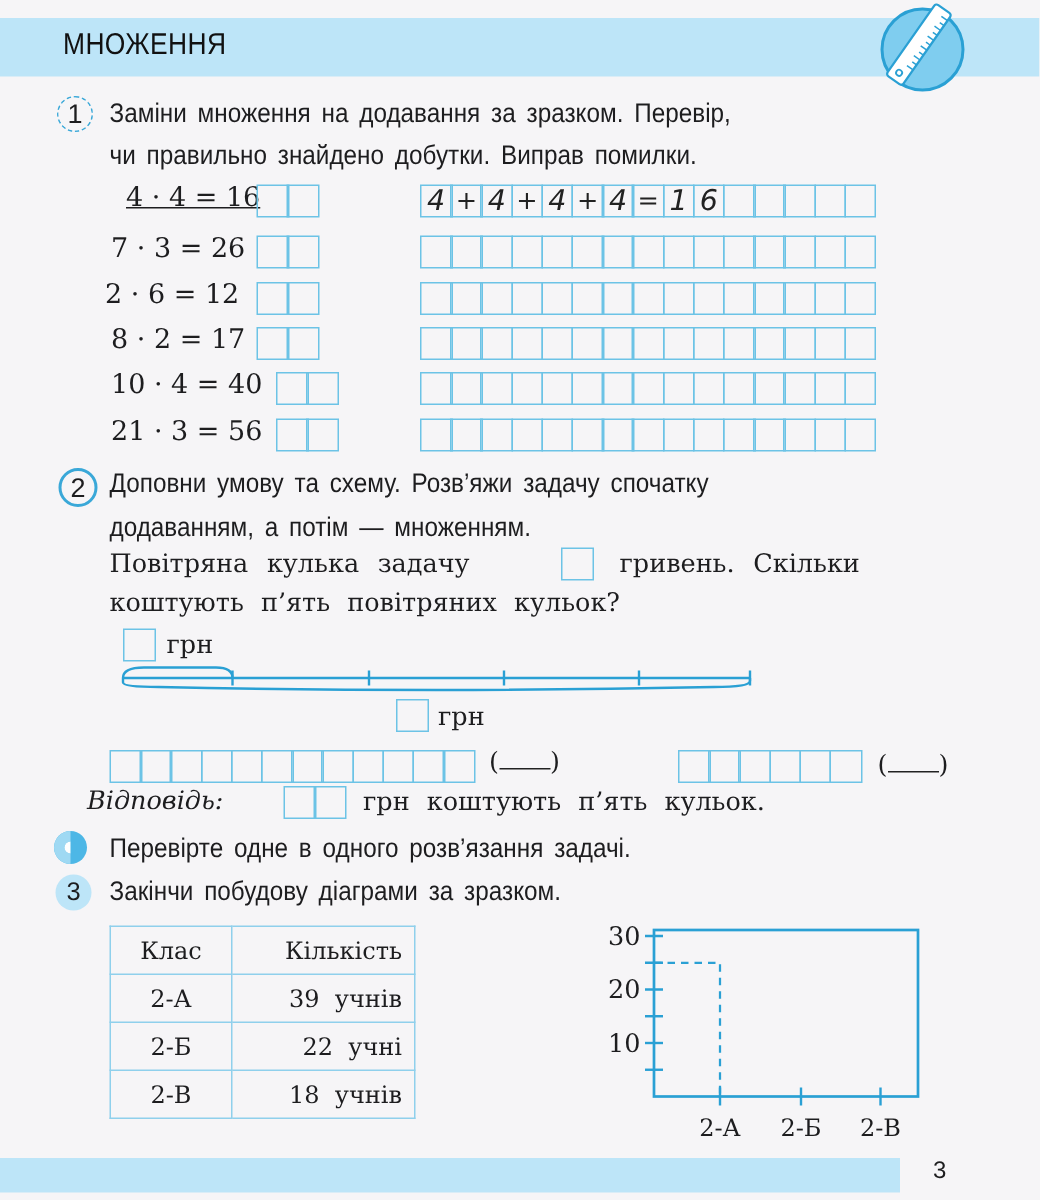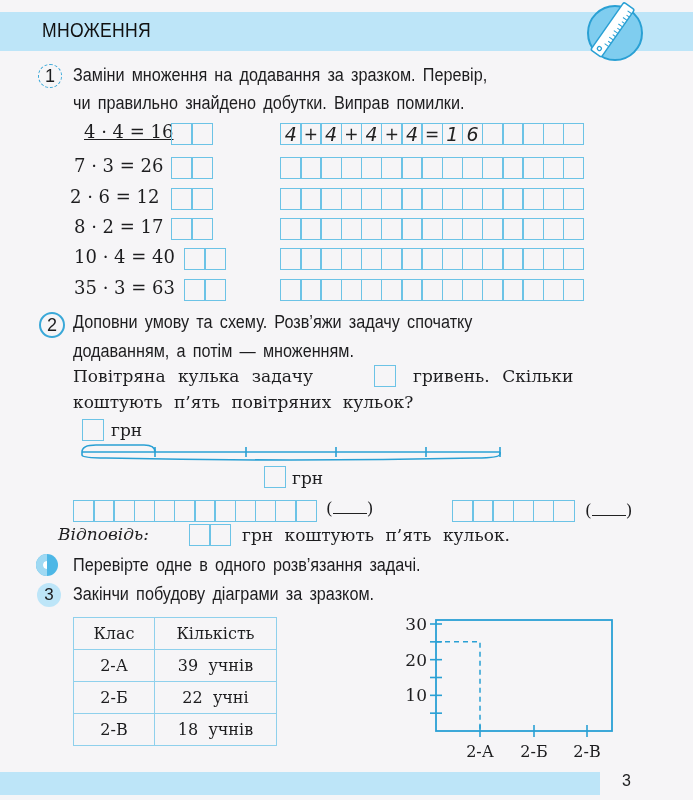--- a/index.html
+++ b/index.html
@@ -13,21 +13,21 @@
   .num-dashed { width:22px; height:22px; border:1.5px dashed #3aa8d8; border-radius:50%; text-align:center; line-height:22px; font-size:18px; font-family:"Liberation Sans", sans-serif; }
   .num-solid { width:22px; height:22px; border:2px solid #3aa8d8; border-radius:50%; text-align:center; line-height:22px; font-size:18px; font-family:"Liberation Sans", sans-serif; }
   .num-filled { width:24px; height:24px; background:#bde5f8; border-radius:50%; text-align:center; line-height:24px; font-size:17px; font-family:"Liberation Sans", sans-serif; }
   .cells { display:flex; }
   .cell { width:19.5px; height:20px; border:1.3px solid #6cc3e6; margin-left:-1.3px; box-sizing:content-box; text-align:center; font-family:"DejaVu Sans", sans-serif; font-style:italic; font-size:19px; line-height:20px; color:#222; }
   .cell:first-child { margin-left:0; }
   .eq { font-family:"DejaVu Serif", serif; font-size:18px; white-space:nowrap; }
   .tbl { border-collapse:collapse; font-family:"DejaVu Serif", serif; font-size:16px; }
   .tbl td { border:1.5px solid #8fd0ec; height:31px; padding:0 8px; }
   .tbl td.c1 { width:64px; text-align:center; }
-  .tbl td.c2 { width:105px; text-align:center; }
+  .tbl td.c2 { width:105px; text-align:right; }
   .footer-bar { left:0; top:772px; width:600px; height:23px; background:#bde5f8; }
   .page-num { left:622px; top:772px; font-family:"Liberation Sans", sans-serif; font-size:16px; }
   .ans-blank { display:inline-block; width:34px; border-bottom:1.5px solid #222; height:14px; }
 </style>
 </head>
 <body>
 
 <div class="abs header-bar"></div>
 <div class="abs header-title">МНОЖЕННЯ</div>
 <svg class="abs ruler-icon" viewBox="0 0 70 66">
@@ -159,21 +159,21 @@
       <div class="cell"></div>
       <div class="cell"></div>
       <div class="cell"></div>
       <div class="cell"></div>
       <div class="cell"></div>
       <div class="cell"></div>
       <div class="cell"></div>
       <div class="cell"></div>
       <div class="cell"></div>
     </div>
-    <div class="abs eq" style="left: 74px; top: 277px;">35 · 3 = 63</div>
+    <div class="abs eq" style="left: 74px; top: 277px;">21 · 3 = 56</div>
     <div class="abs cells" style="left: 184px; top: 279px;">
       <div class="cell"></div>
       <div class="cell"></div>
     </div>
     <div class="abs cells" style="left: 280px; top: 279px;">
       <div class="cell"></div>
       <div class="cell"></div>
       <div class="cell"></div>
       <div class="cell"></div>
       <div class="cell"></div>

